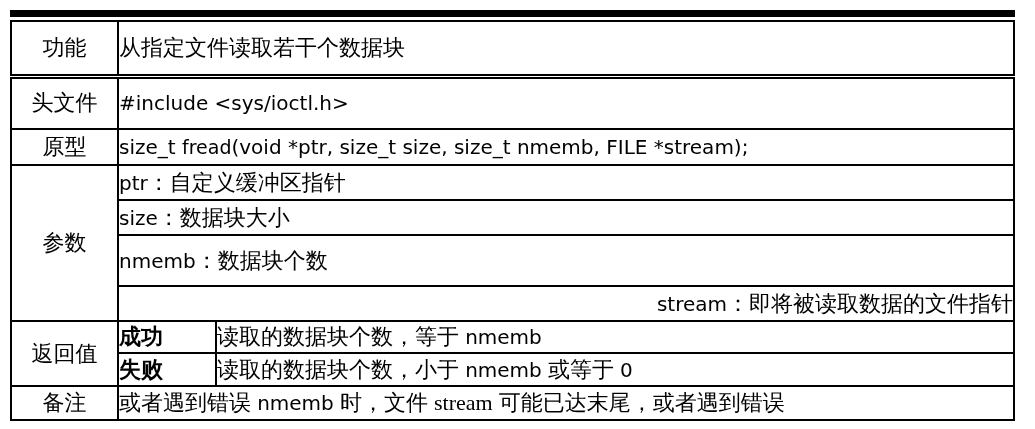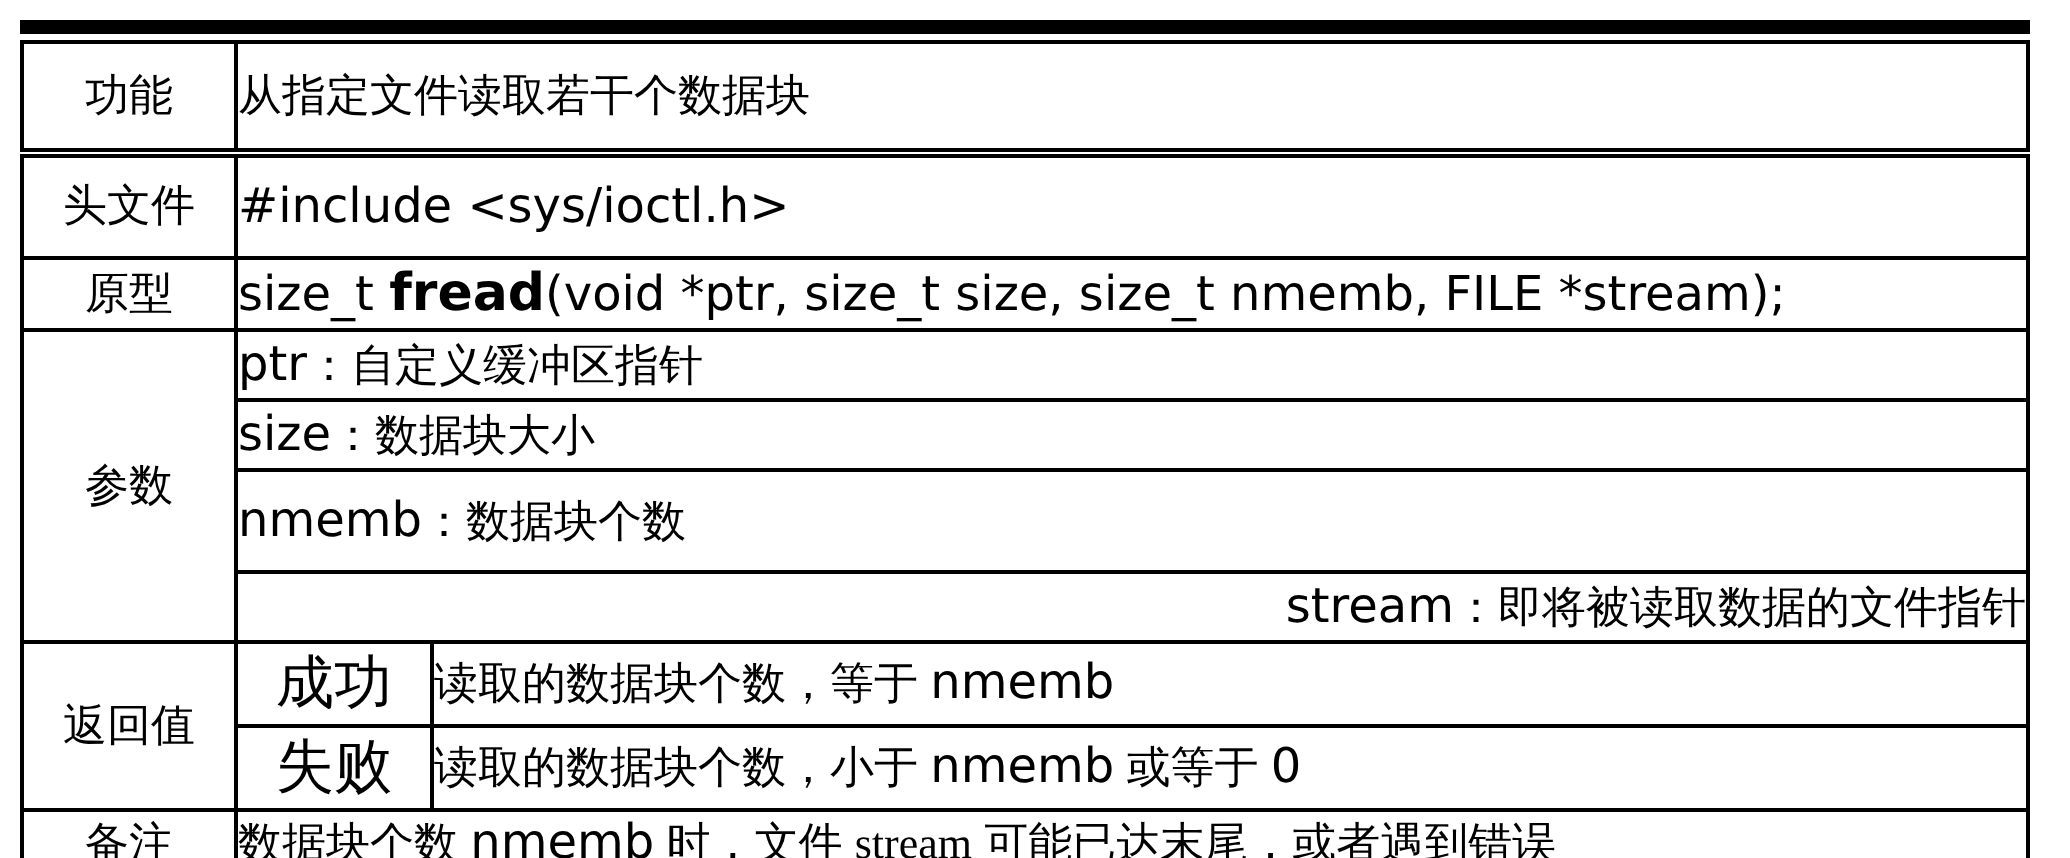--- a/index.html
+++ b/index.html
@@ -30,37 +30,37 @@
     overflow: hidden;
     white-space: nowrap;
   }
   tr.row-function td { border-bottom: 5px double #000000; }
   .label-cell {
     text-align: center;
     font-family: "Liberation Serif", serif;
     font-size: 22px;
   }
   .case-cell {
-    text-align: center;
     font-family: "Liberation Serif", serif;
-    font-size: 29px;
+    font-size: 22px;
+    font-weight: bold;
   }
   .content-cell { padding: 0 8px 0 12px; }
   .cn {
     font-family: Liberation Sans, sans-serif;
     font-size: 22px;
   }
   .code {
     font-family: "DejaVu Sans", sans-serif;
-    font-size: 24px;
+    font-size: 20px;
   }
   .code-bold {
     font-family: "DejaVu Sans", sans-serif;
-    font-size: 26px;
-    font-weight: bold;
+    font-size: 19px;
+    font-weight: normal;
   }
   .latin-serif {
     font-family: "Liberation Serif", serif;
     font-size: 22px;
   }
 </style>
 </head>
 <body>
 
 <div class="page">
@@ -128,19 +128,19 @@
     <tr style="height:33px;">
       <td class="case-cell">失败</td>
       <td class="content-cell">
         <span class="cn">读取的数据块个数，小于 </span><span class="code">nmemb</span><span class="cn"> 或等于 </span><span class="code">0</span>
       </td>
     </tr>
 
     <tr style="height:34px;">
       <td class="label-cell">备注</td>
       <td class="content-cell" colspan="2">
-        <span class="cn">数据块个数 </span><span class="code">nmemb</span><span class="cn"> 时，文件 </span><span class="latin-serif">stream</span><span class="cn"> 可能已达末尾，或者遇到错误</span>
+        <span class="cn">或者遇到错误 </span><span class="code">nmemb</span><span class="cn"> 时，文件 </span><span class="latin-serif">stream</span><span class="cn"> 可能已达末尾，或者遇到错误</span>
       </td>
     </tr>
 
   </tbody>
     </table>
 </div>
 
 </body></html>

